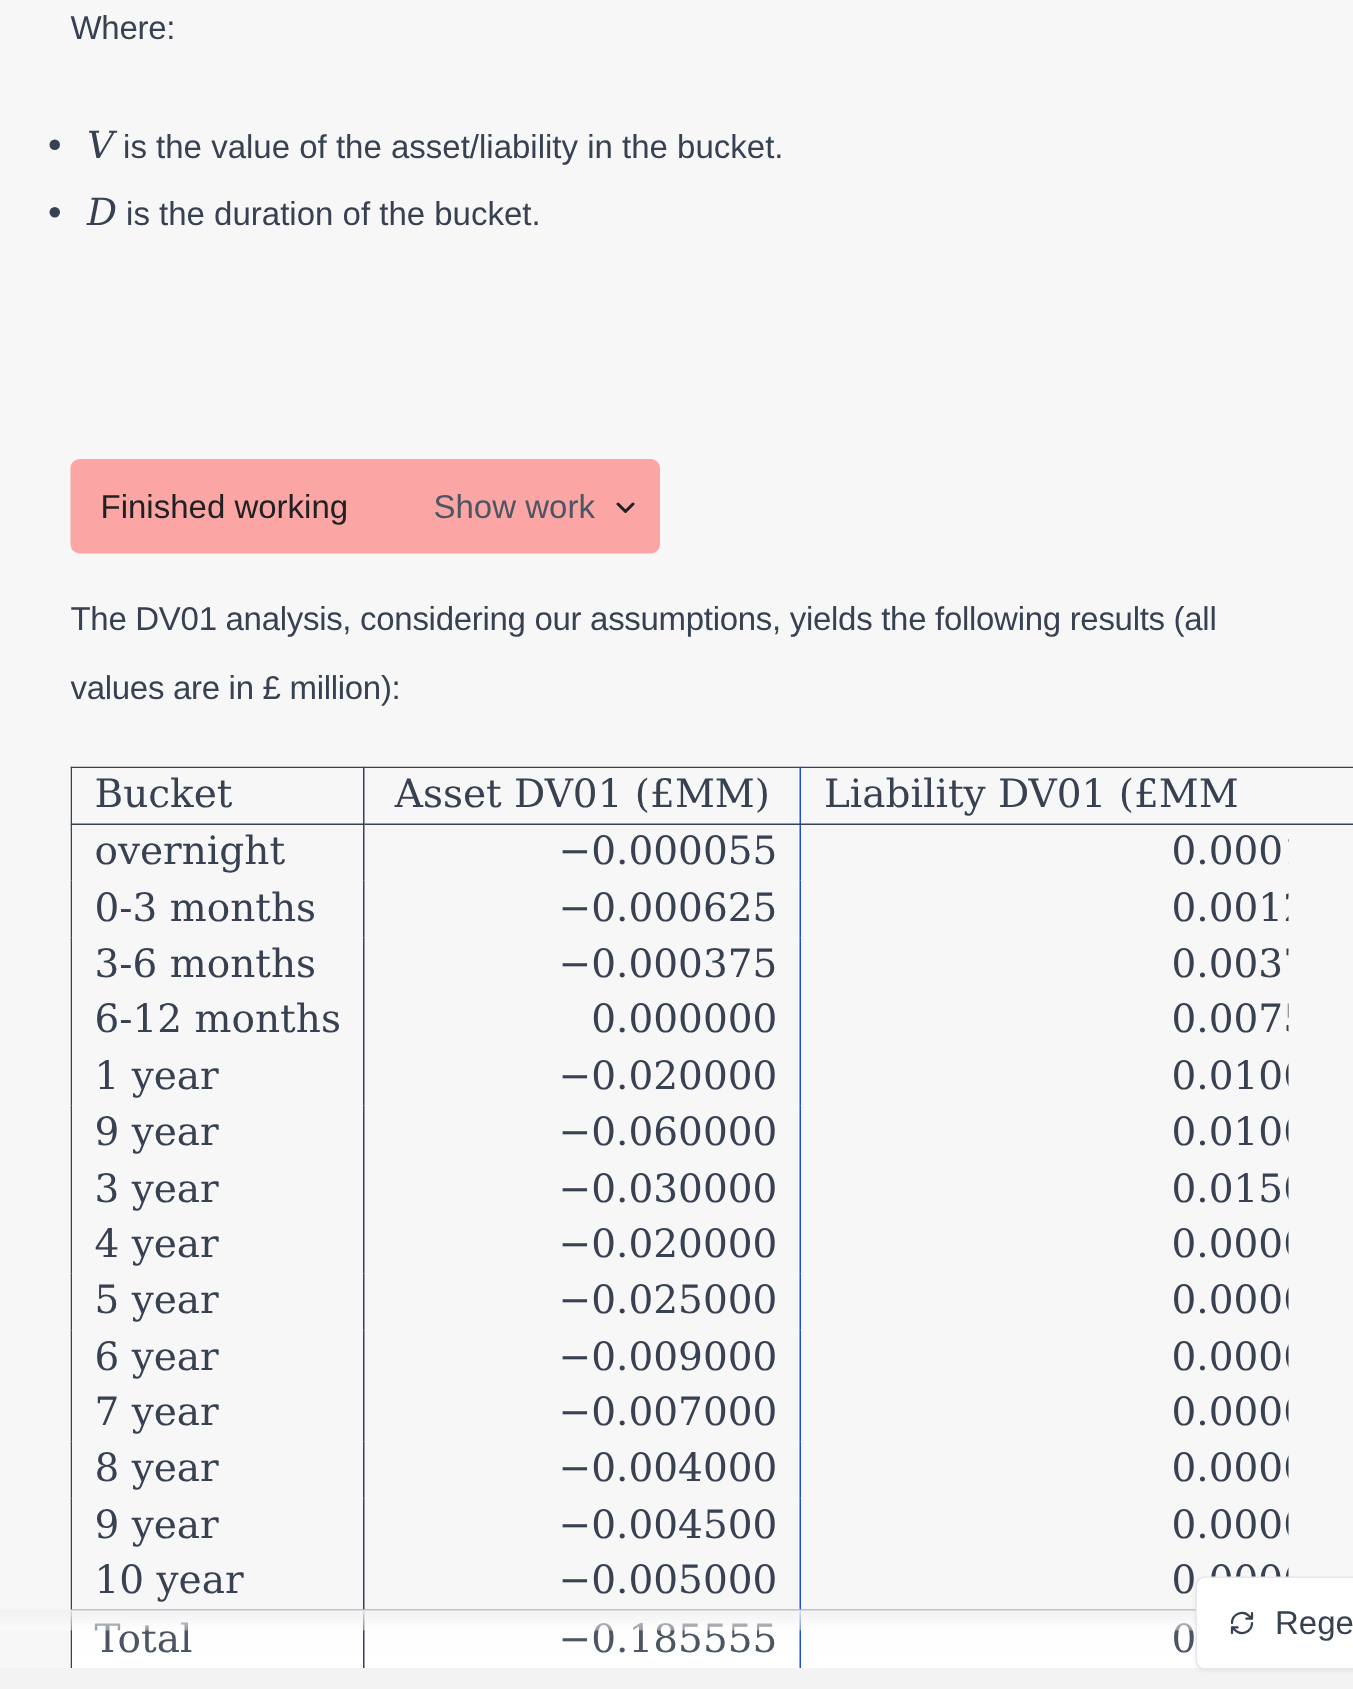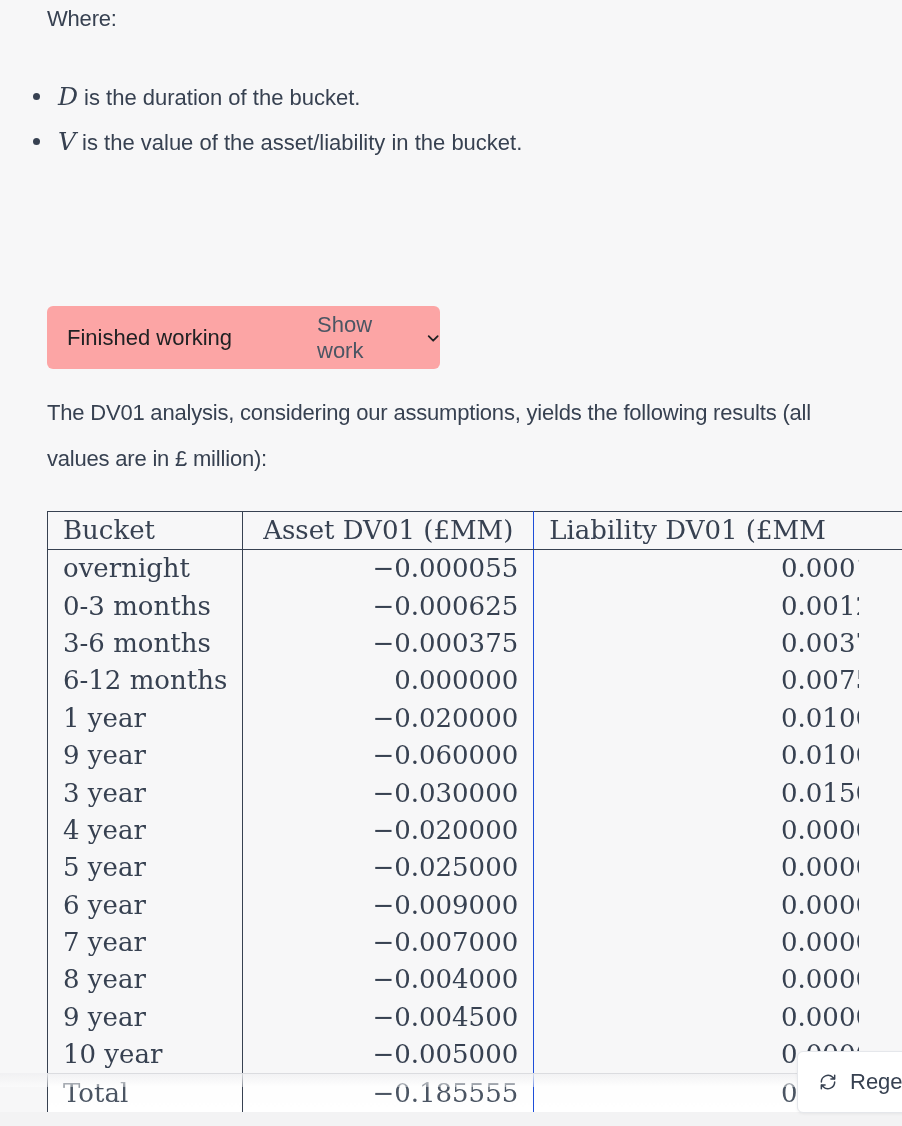--- a/index.html
+++ b/index.html
@@ -78,21 +78,20 @@
       margin-left: 20px;
       color: #202123;
     }
     .show-work {
       position: absolute;
       left: 242px;
       display: flex;
       align-items: center;
       color: #4b5563;
       cursor: pointer;
-      margin-left: 28px;
     }
     .show-work svg { margin-left: 12px; }
 
     .table-wrap {
       position: absolute;
       left: 47px;
       top: 511px;
       width: 855px;
       overflow: hidden;
     }
@@ -172,25 +171,25 @@
 </head>
 <body>
 
 <div class="page">
 
   <div class="para where">Where:</div>
 
   <ul class="bullets">
     <li>
       <span class="dot"></span>
-      <span class="mathvar">D</span><span>is the duration of the bucket.</span>
+      <span class="mathvar">V</span><span>is the value of the asset/liability in the bucket.</span>
     </li>
     <li>
       <span class="dot"></span>
-      <span class="mathvar">V</span><span>is the value of the asset/liability in the bucket.</span>
+      <span class="mathvar">D</span><span>is the duration of the bucket.</span>
     </li>
   </ul>
 
 
   <div class="work-box">
     <span class="work-status">Finished working</span>
     <div class="show-work">
       <span>Show work</span>
       <svg width="16" height="16" viewBox="0 0 16 16">
         <path d="M3 6 L8 11 L13 6" fill="none" stroke="#202123" stroke-width="2" stroke-linecap="round" stroke-linejoin="round"></path>

